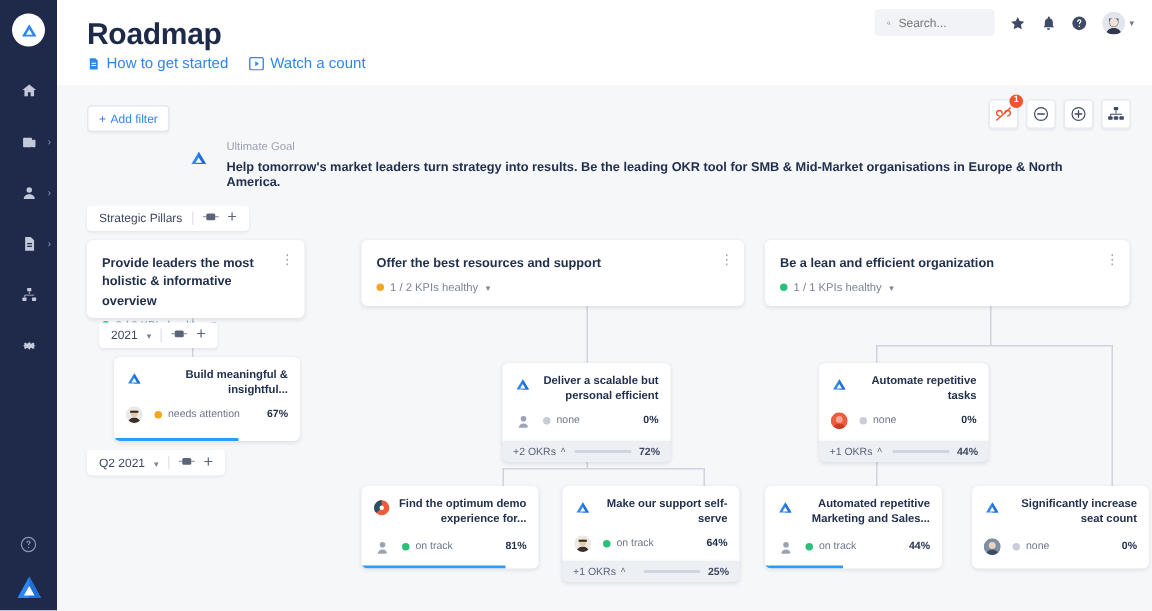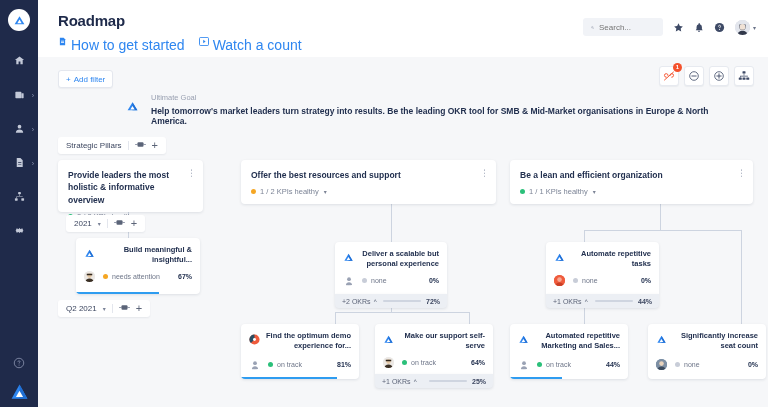--- a/index.html
+++ b/index.html
@@ -20,26 +20,26 @@
   .side-logo { margin-top: 9px; width: 22px; height: 22px; border-radius: 50%; background:#fff;
     display:flex; align-items:center; justify-content:center; }
   .side-nav { margin-top: 22px; display:flex; flex-direction:column; gap:19px; width:100%; align-items:center; }
   .side-item { position: relative; width: 38px; height: 15px; display:flex; align-items:center; justify-content:center; }
   .side-item svg { display:block; }
   .side-chev { position:absolute; right:4px; top:50%; transform:translateY(-50%); color:#8e97b3; font-size:7px; line-height:1; }
   .side-bottom { position:absolute; bottom: 8px; left:0; width:38px; display:flex; flex-direction:column; align-items:center; gap: 14px; }
 
   
   #header { position:absolute; left:38px; top:0; width:730px; height:57px; background:#fff; }
-  #page-title { position:absolute; left:20px; top:12px; font-size:15px; font-weight:bold; color:#1e2a4a; letter-spacing:-0.2px;}
+  #page-title { position:absolute; left:20px; top:12px; font-size:20px; font-weight:bold; color:#1e2a4a; letter-spacing:-0.2px;}
   .header-links { position:absolute; left:20px; top:37px; display:flex; gap:14px; align-items:center; }
-  .hlink { display:flex; gap:4px; color:#2e86f0; font-size:14px; text-decoration:none; }
+  .hlink { display:flex; align-items:center; gap:4px; color:#2e86f0; font-size:10px; text-decoration:none; }
   .hlink svg { display:block; }
 
-  .header-right { position:absolute; right:12px; top:6px; display:flex; align-items:center; gap:10px;margin-top:12px; }
+  .header-right { position:absolute; right:12px; top:6px; display:flex; align-items:center; gap:10px; }
   .search-box { display:flex; align-items:center; gap:5px; background:#f1f3f7; border-radius:3px;
      height:18px; padding:0 8px; width:80px; }
   .search-box input { border:none; background:transparent; outline:none; font-size:8px; color:#6b7489;
      font-family:"Liberation Sans", sans-serif; width: 56px; }
   .hdr-icon { color:#3e4a66; display:flex; align-items:center; }
   .avatar-wrap { display:flex; align-items:center; gap:3px; }
   .avatar { width:15px; height:15px; border-radius:50%; background:#d6dae4; display:flex; align-items:flex-end; justify-content:center; overflow:hidden; }
   .caret-sm { color:#6b7489; font-size:6px; }
 
   
@@ -409,21 +409,21 @@
     <div class="card" style="left:297px; top:185px; width:112px; height:52px; border-bottom-left-radius:0; border-bottom-right-radius:0;">
       <div class="obj-body">
         <div class="obj-head">
           <span>
             <svg width="11" height="11" viewBox="0 0 24 24">
               <path d="M12 4 L21 19 H3 Z" fill="#2e86f0"></path>
                 <path d="M12 4 L21 19 H12 Z" fill="#1f6fd6"></path>
               <path d="M12 11 L16 17.5 H8 Z" fill="#ffffff"></path>
             </svg>
           </span>
-          <span class="obj-title">Deliver a scalable but personal experience</span>
+          <span class="obj-title">Deliver a scalable but personal efficient</span>
         </div>
         <div class="obj-meta">
           <span class="owner">
             <svg width="10" height="10" viewBox="0 0 24 24" fill="#9aa2b4">
               <circle cx="12" cy="7.5" r="4.5"></circle>
                 <path d="M4.5 22c0-4.2 3.4-6.8 7.5-6.8s7.5 2.6 7.5 6.8z"></path>
             </svg>
           </span>
           <span class="status-wrap">
             <span class="dot" style="background:#c8cdd8"></span>

